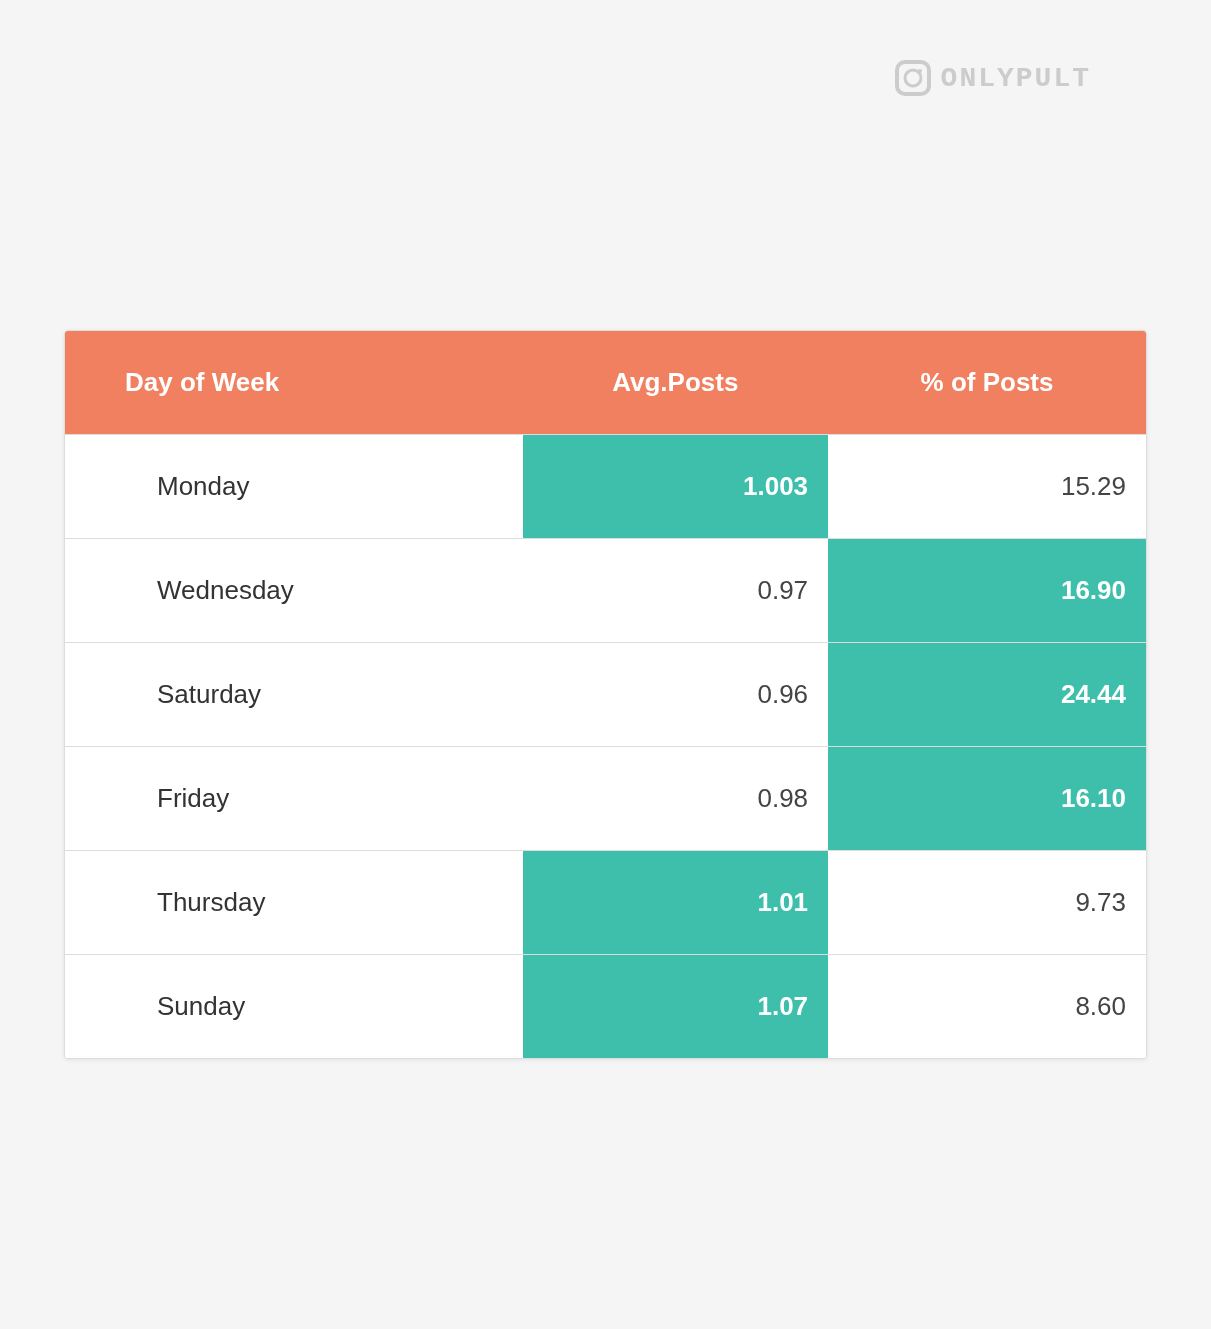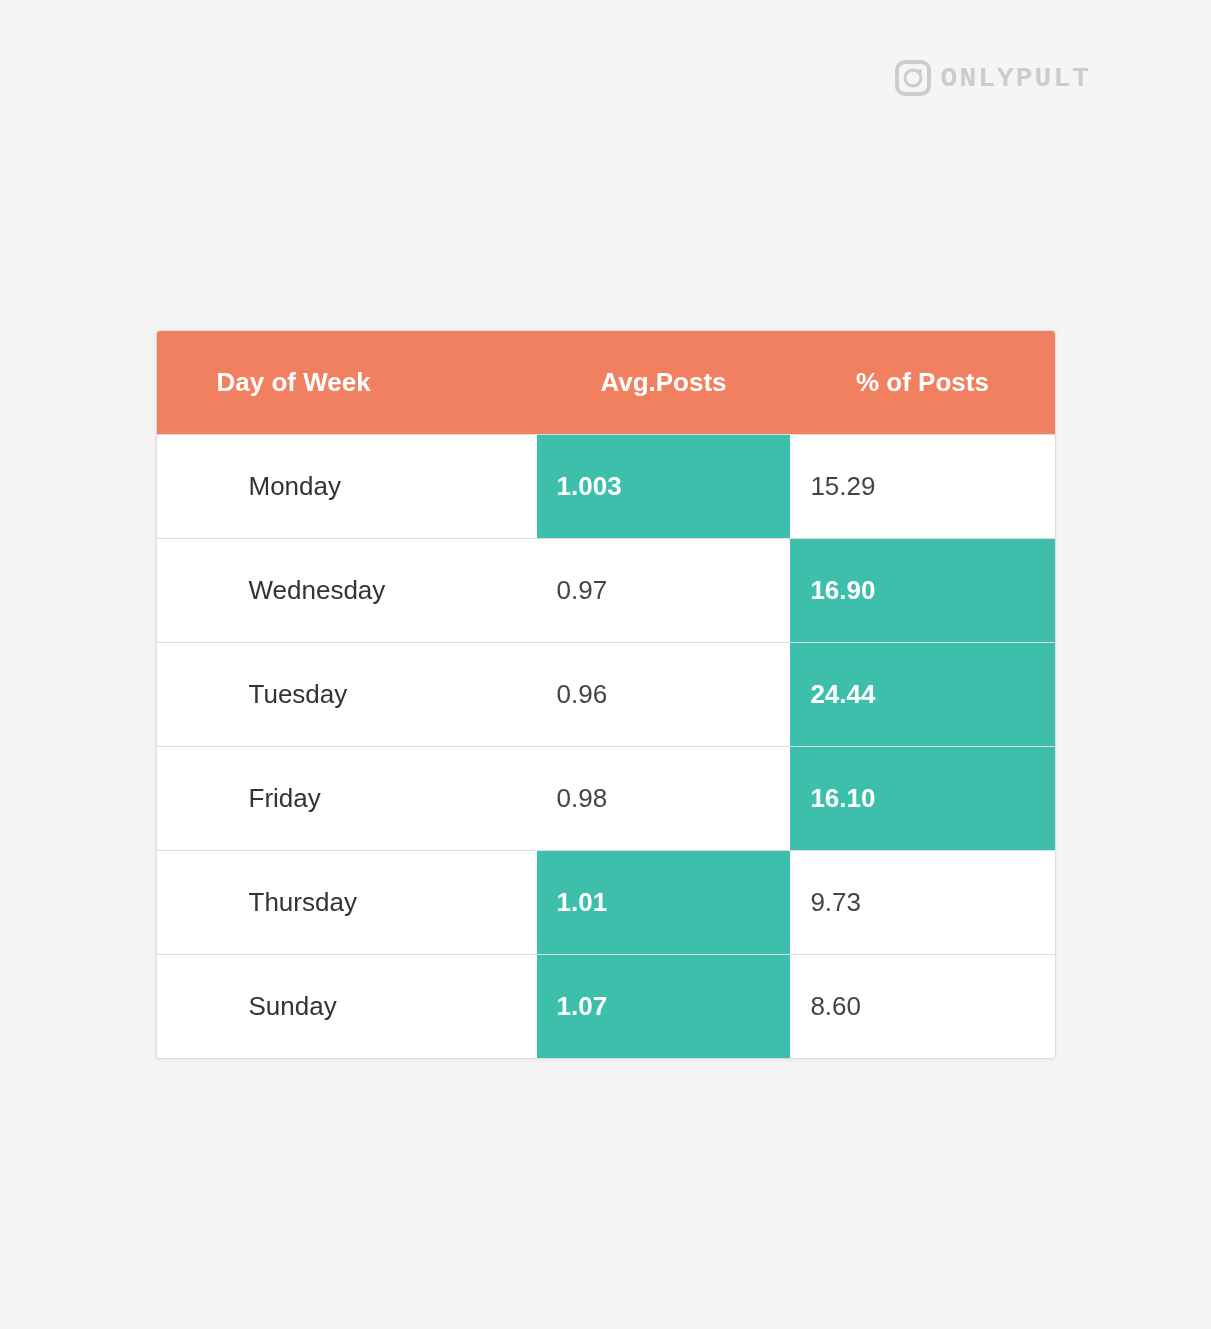--- a/index.html
+++ b/index.html
@@ -32,21 +32,21 @@
 
     .logo-text {
       font-size: 28px;
       font-weight: 700;
       color: #cccccc;
       letter-spacing: 2px;
     }
 
     .table-wrapper {
       margin-top: 60px;
-      width: 900px;
+      width: 1083px;
       border: 1px solid #ddd;
       border-radius: 4px;
       overflow: hidden;
       background: #fff;
       box-shadow: 0 1px 4px rgba(0,0,0,0.08);
     }
 
     table {
       width: 100%;
       border-collapse: collapse;
@@ -67,21 +67,21 @@
     }
 
     tbody tr {
       border-top: 1px solid #ddd;
     }
 
     tbody tr td {
       padding: 36px 20px;
       font-size: 26px;
       color: #444;
-      text-align: left;
+      text-align: right;
       background: #fff;
     }
 
     tbody tr td:first-child {
       text-align: left;
       padding-left: 92px;
       color: #333;
     }
 
     .highlight-teal {
@@ -146,21 +146,21 @@
           <td>Monday</td>
           <td class="highlight-teal">1.003</td>
           <td>15.29</td>
         </tr>
         <tr>
           <td>Wednesday</td>
           <td>0.97</td>
           <td class="highlight-teal">16.90</td>
         </tr>
         <tr>
-          <td>Tuesday</td>
+          <td>Saturday</td>
           <td>0.96</td>
           <td class="highlight-teal">24.44</td>
         </tr>
         <tr>
           <td>Friday</td>
           <td>0.98</td>
           <td class="highlight-teal">16.10</td>
         </tr>
         <tr>
           <td>Thursday</td>

